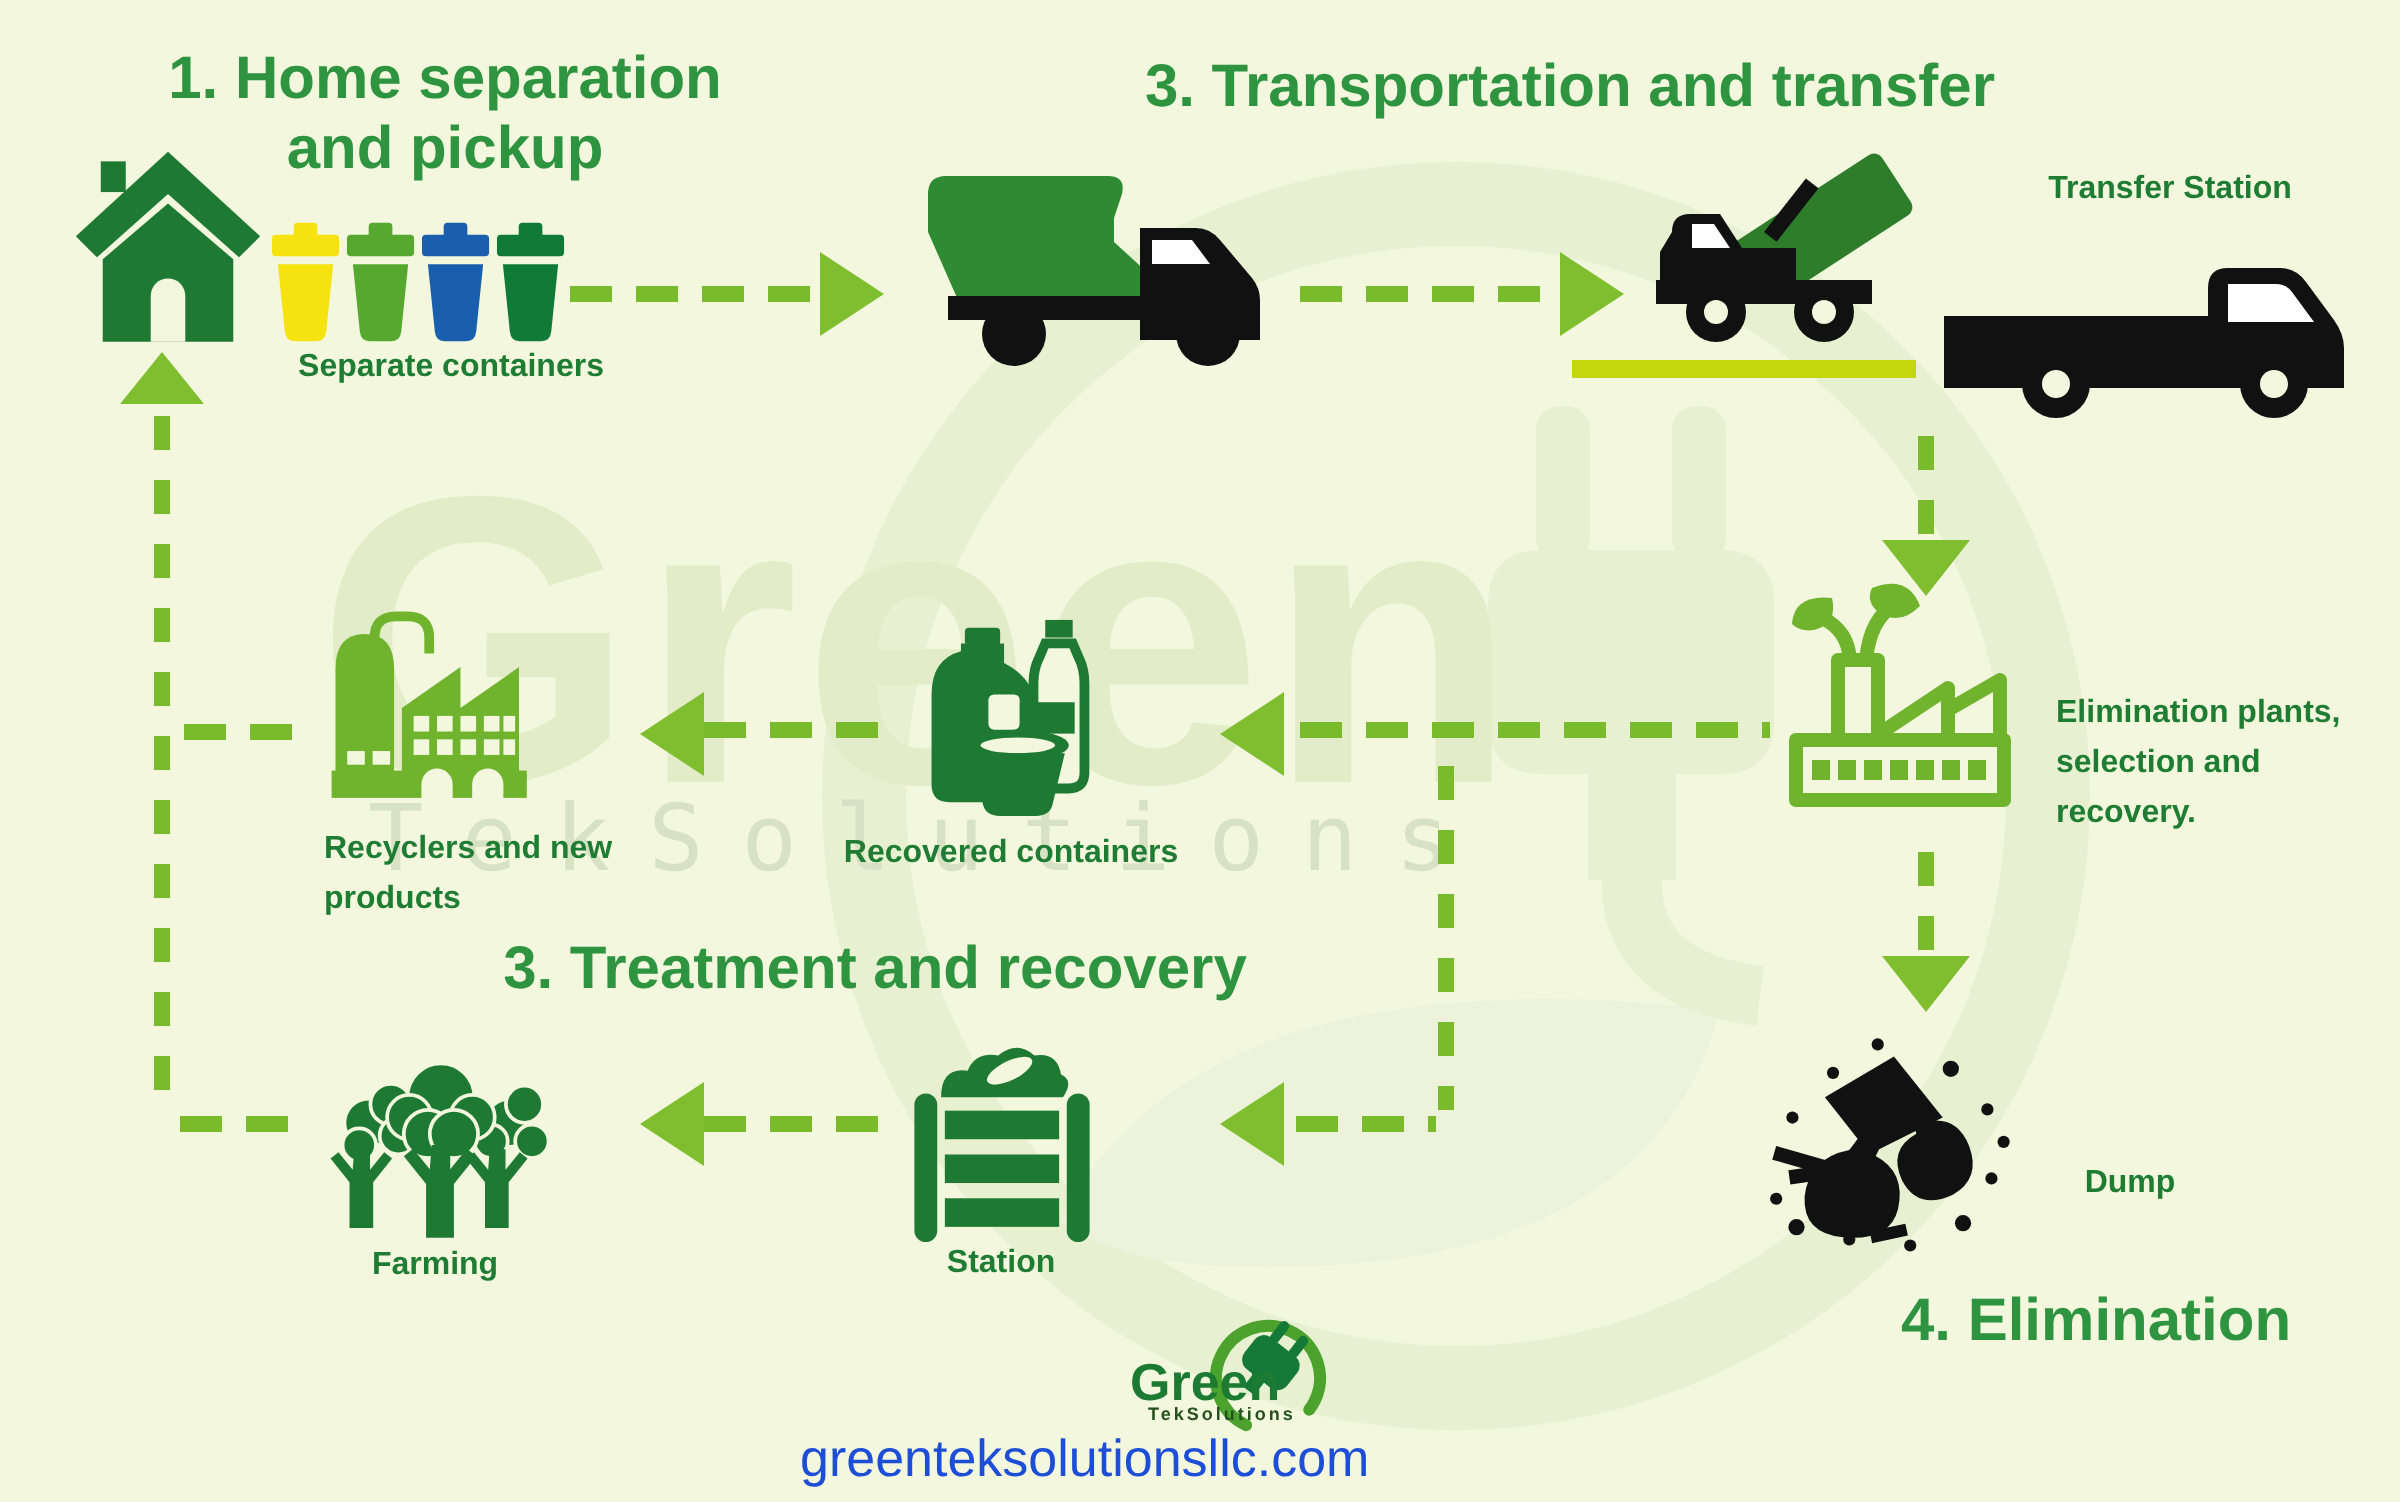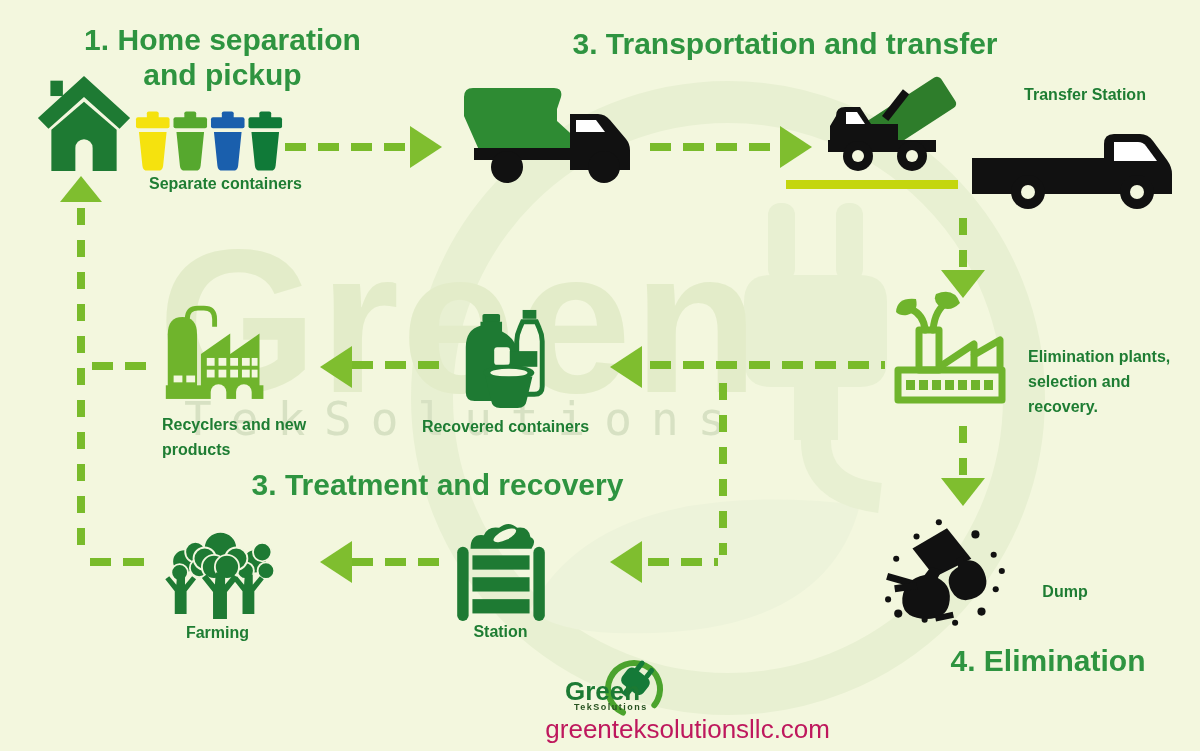--- a/index.html
+++ b/index.html
@@ -35,21 +35,21 @@
   .ah{width:0;height:0;z-index:1;}
   .ah-r{border-top:21px solid transparent;border-bottom:21px solid transparent;border-left:32px solid #7fbe2f;}
   .ah-l{border-top:21px solid transparent;border-bottom:21px solid transparent;border-right:32px solid #7fbe2f;}
   .ah-d{border-left:22px solid transparent;border-right:22px solid transparent;border-top:28px solid #7fbe2f;}
   .ah-u{border-left:21px solid transparent;border-right:21px solid transparent;border-bottom:26px solid #7fbe2f;}
   .platform{background:#c4d60e;z-index:1;}
   svg.icon{z-index:2;}
   
   .logo-word{left:565px;top:676px;font-size:26px;font-weight:bold;color:#1c7a33;z-index:3;}
   .logo-sub{left:574px;top:702px;font-size:9px;font-weight:bold;letter-spacing:1.5px;color:#26511f;z-index:3;}
-  .website{left:400px;top:714px;width:430px;font-size:26px;color:#be185d;text-align:right;z-index:2;}
+  .website{left:400px;top:714px;width:430px;font-size:26px;color:#1d4ed8;text-align:left;z-index:2;}
 </style>
 </head>
 <body>
 
 <div class="stage">
 
   <svg class="abs wm-svg" width="1200" height="751" viewBox="0 0 1200 751">
     <circle cx="728" cy="398" r="296" fill="none" stroke="#e8f0d2" stroke-width="42"></circle>
     <path d="M530 610 q70-135 330-105 q-35 135 -245 128 q-60-2-85-23 z" fill="#edf3da"></path>
     <g fill="#e8f0d2">

